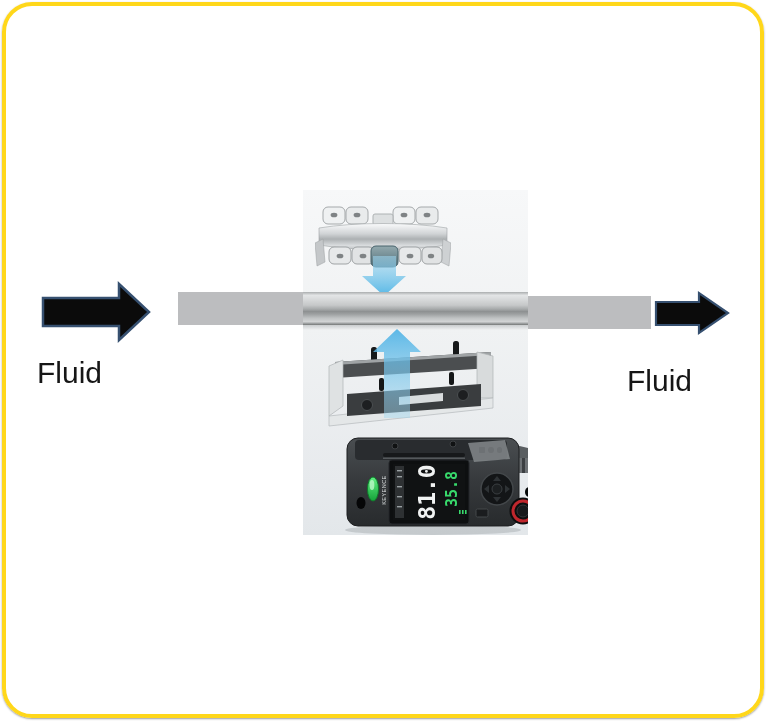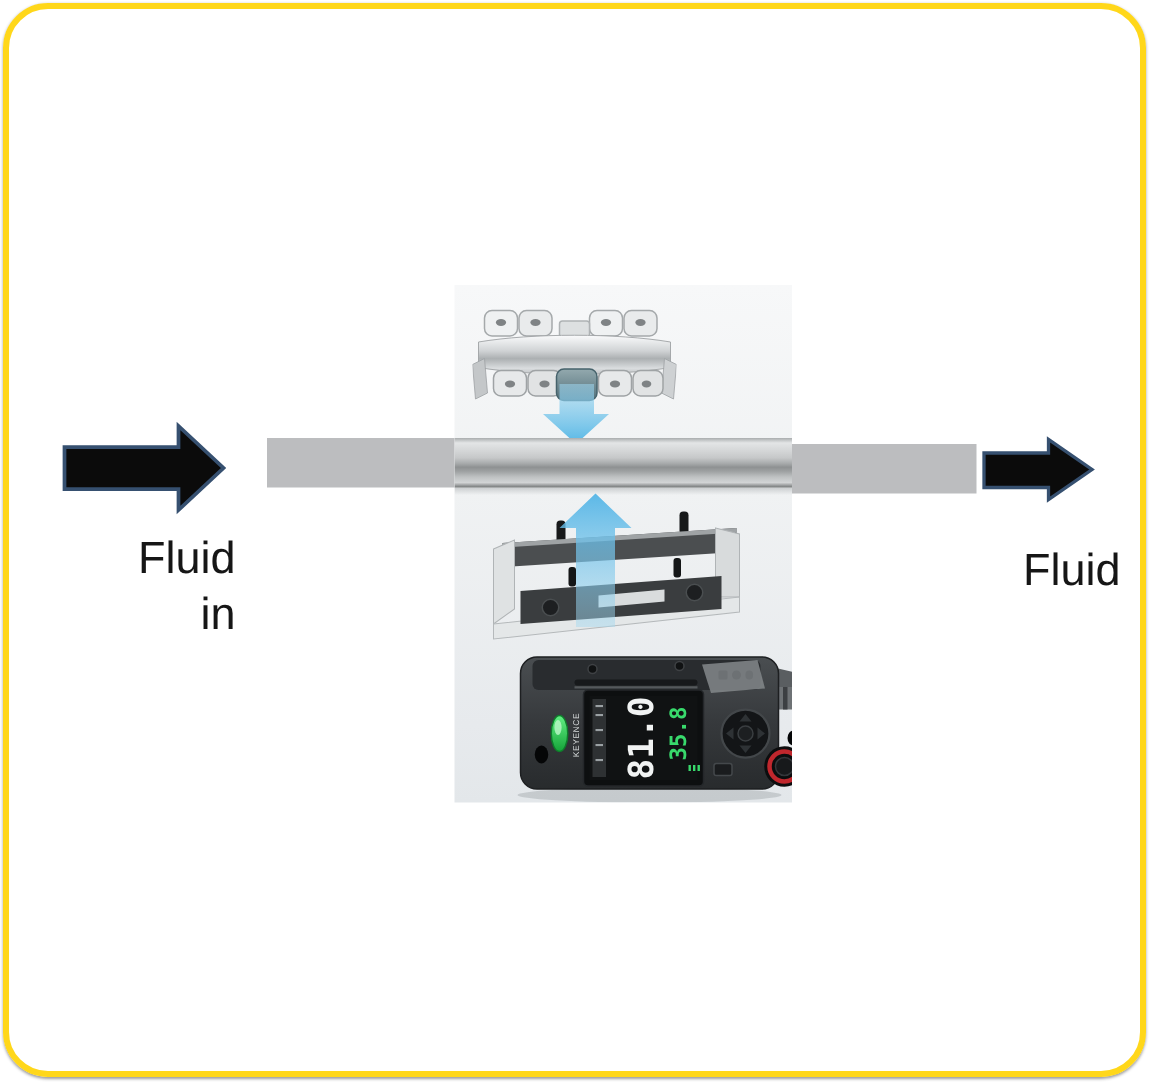--- a/index.html
+++ b/index.html
@@ -3,21 +3,21 @@
 <meta charset="utf-8">
 <style>
   html,body{margin:0;padding:0;background:#ffffff;}
   .canvas{position:relative;width:768px;height:722px;background:#ffffff;overflow:hidden;
           font-family:"Liberation Sans", sans-serif;}
   .frame{position:absolute;left:2px;top:2px;right:4px;bottom:4px;
          border:4px solid #FFD71A;border-radius:30px;
          box-shadow:0 1px 2px rgba(40,40,40,.45), inset 0 0 0 0 transparent;
          pointer-events:none;}
   
-  .flow-label{position:absolute;width:120px;text-align:right;color:#161616;
+  .flow-label{position:absolute;width:120px;text-align:left;color:#161616;
               font-size:30px;line-height:37px;font-weight:400;}
   .flow-label.in{left:37px;top:354px;}
   .flow-label.out{left:627px;top:362px;}
   
   .pipe-bar{position:absolute;background:#bcbdbf;}
   .pipe-bar.left{left:178px;top:292px;width:126px;height:33px;}
   .pipe-bar.right{left:527px;top:296px;width:124px;height:33px;}
   
   .arrow-svg{position:absolute;}
   .arrow-svg.in{left:40px;top:281px;}
@@ -40,21 +40,20 @@
 <div class="canvas">
 
   <div class="frame"></div>
 
   <svg class="arrow-svg in" width="114" height="64" viewBox="0 0 114 64">
     <polygon points="3,17 79,17 79,3 109,31 79,59 79,45 3,45" fill="#0b0b0b" stroke="#365070" stroke-width="2.5" stroke-linejoin="miter"></polygon>
   </svg>
 
   <div class="flow-label in">
     <div>Fluid</div>
-    <div>in</div>
   </div>
 
   <div class="pipe-bar left"></div>
   <div class="pipe-bar right"></div>
 
   <div class="photo">
 
     <svg style="left:12px;top:13px" width="136" height="66" viewBox="0 0 136 66">
       <defs>
         <linearGradient id="metalBand" x1="0" y1="0" x2="0" y2="1">

